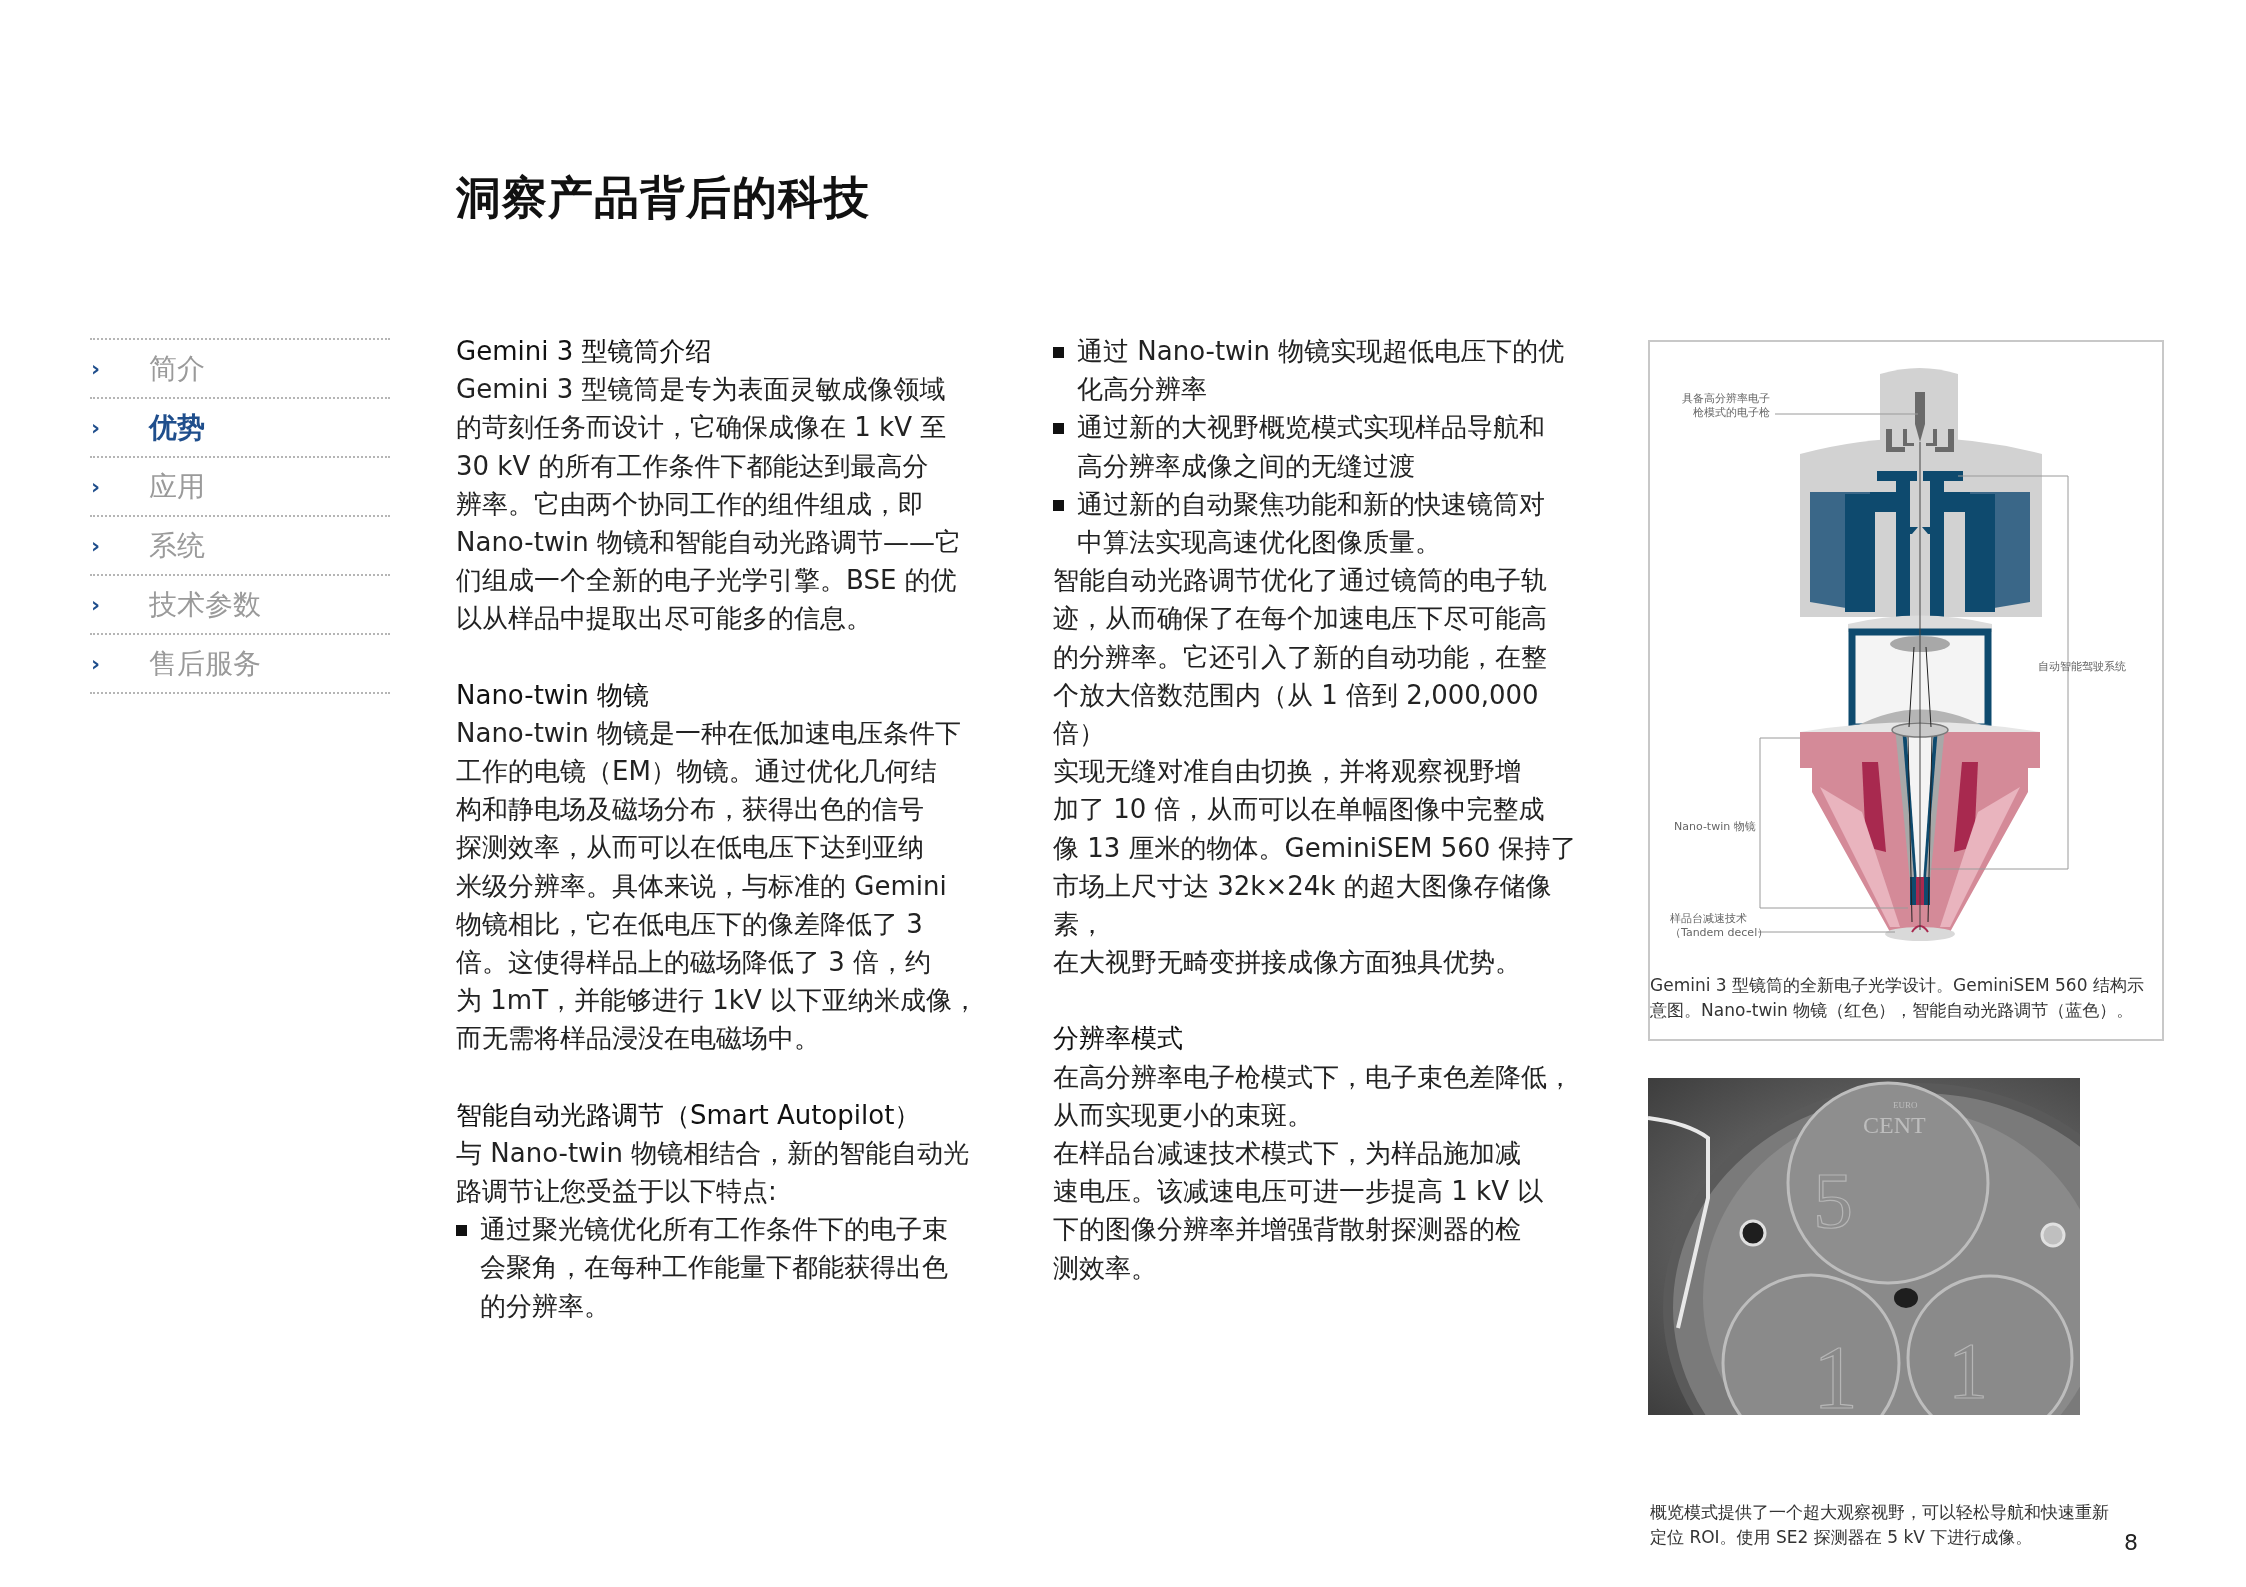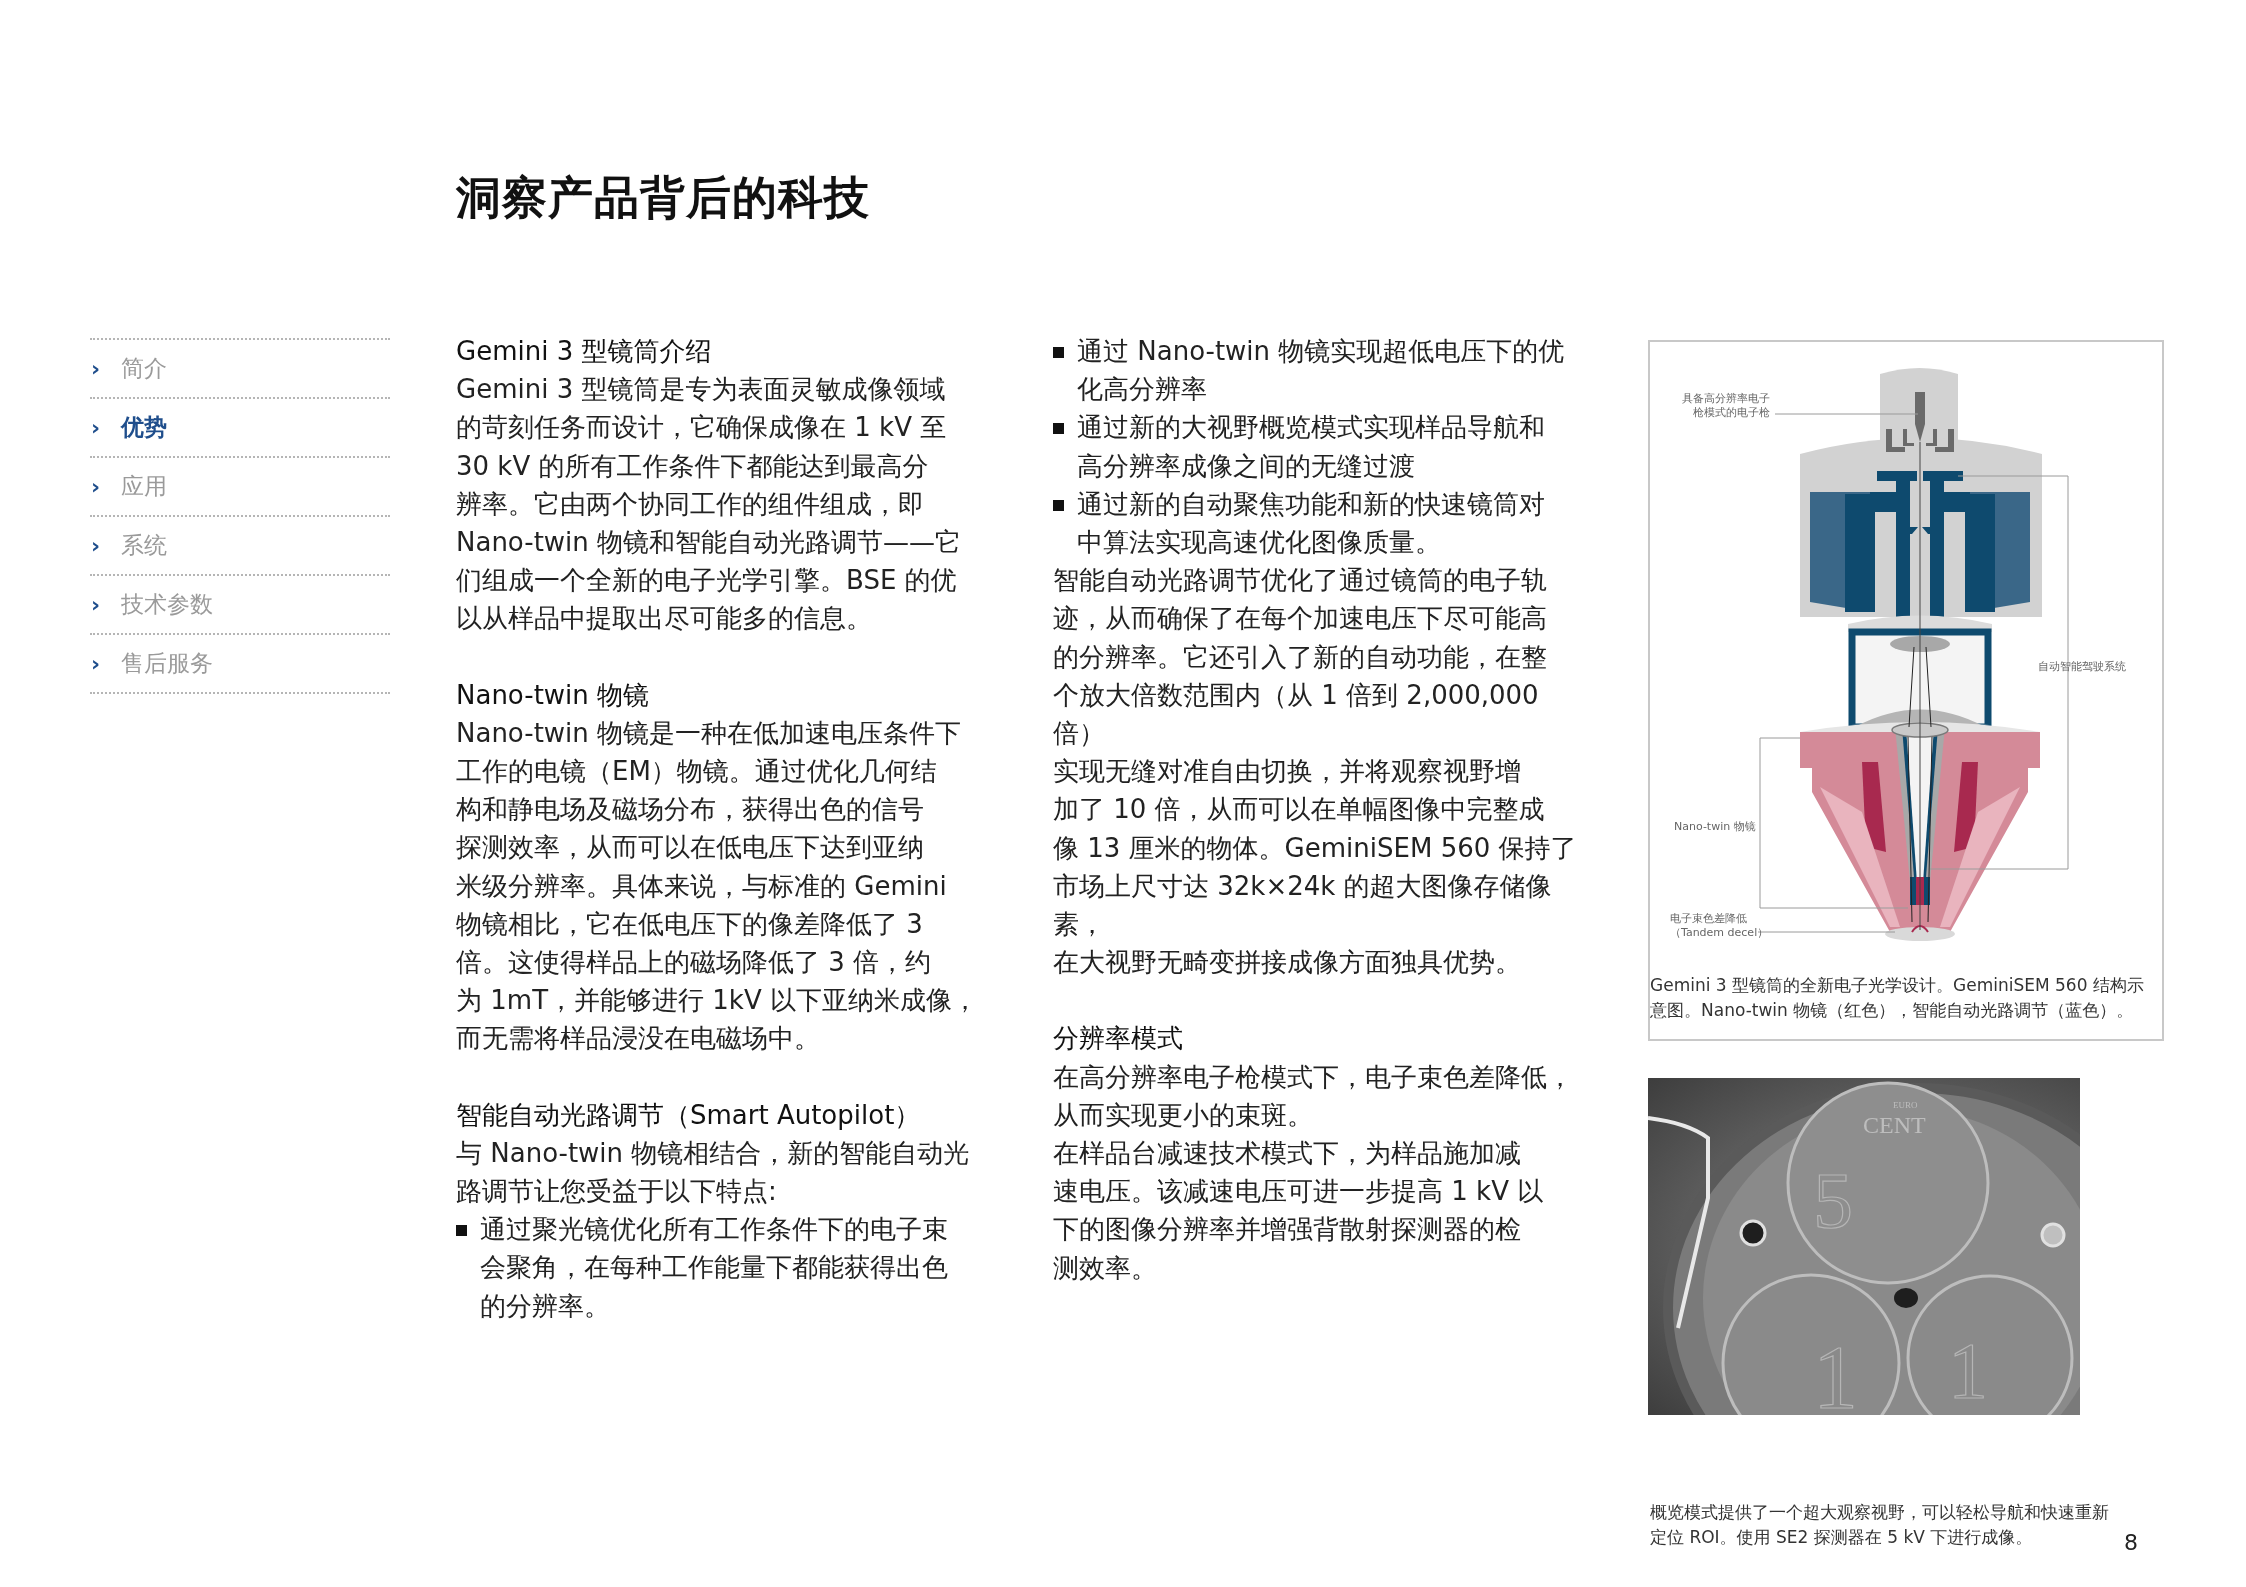--- a/index.html
+++ b/index.html
@@ -7,21 +7,21 @@
          font-family: "DejaVu Sans", "Liberation Sans", sans-serif; color: #1a1a1a; }
   .abs { position: absolute; }
 
   .page-title { left: 456px; top: 168px; font-size: 45px; font-weight: bold; letter-spacing: 1px; color: #111; }
 
   
   .nav { left: 90px; top: 338px; width: 300px; }
   .nav-rule { height: 0; border-top: 2px dotted #b5b5b5; }
   .nav-item { height: 57px; display: flex; align-items: center; cursor: pointer; }
   .nav-chev { width: 30px; color: #1f4e8c; font-size: 22px; font-weight: bold; padding-left: 1px; }
-  .nav-label { font-size: 23px; color: #9a9a9a; }
+  .nav-label { font-size: 28px; color: #9a9a9a; margin-left: 28px; }
   .nav-item.active .nav-label { color: #1f4e8c; font-weight: bold; }
 
   
   .col { font-size: 26px; line-height: 38.2px; color: #222; }
   .col1 { left: 456px; top: 332px; width: 530px; }
   .col2 { left: 1053px; top: 332px; width: 545px; }
   .h { font-weight: normal; color: #111; }
   .p { margin: 0; }
   .gap { height: 38px; }
   .bullets { margin: 0; padding: 0; list-style: none; }
@@ -220,21 +220,21 @@
     <polyline points="150,396 110,396 110,566 258,566" fill="none" stroke="#9a9a9a" stroke-width="1"></polyline>
     <line x1="108" y1="590" x2="245" y2="590" stroke="#9a9a9a" stroke-width="1"></line>
   </svg>
   <div class="diag-label" style="left:26px;top:50px;text-align:right;width:94px;">
     <div>具备高分辨率电子</div>
     <div>枪模式的电子枪</div>
   </div>
   <div class="diag-label" style="left:388px;top:318px;">自动智能驾驶系统</div>
   <div class="diag-label" style="left:24px;top:478px;">Nano-twin 物镜</div>
   <div class="diag-label" style="left:20px;top:570px;">
-    <div>电子束色差降低</div>
+    <div>样品台减速技术</div>
     <div>（Tandem decel）</div>
   </div>
 </div>
 <div class="abs fig-caption cap1">
   <div>Gemini 3 型镜筒的全新电子光学设计。GeminiSEM 560 结构示</div>
   <div>意图。Nano-twin 物镜（红色），智能自动光路调节（蓝色）。</div>
 </div>
 
 <div class="abs fig2">
   <svg width="516" height="337" viewBox="0 0 516 337">

